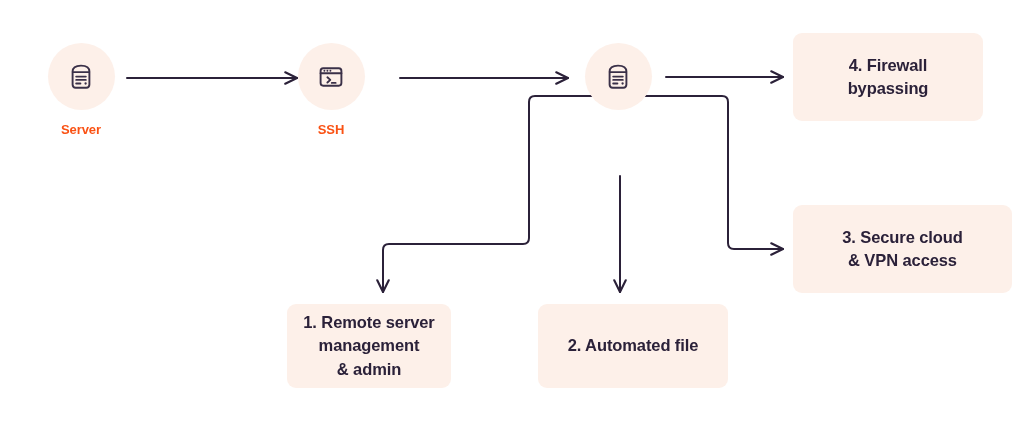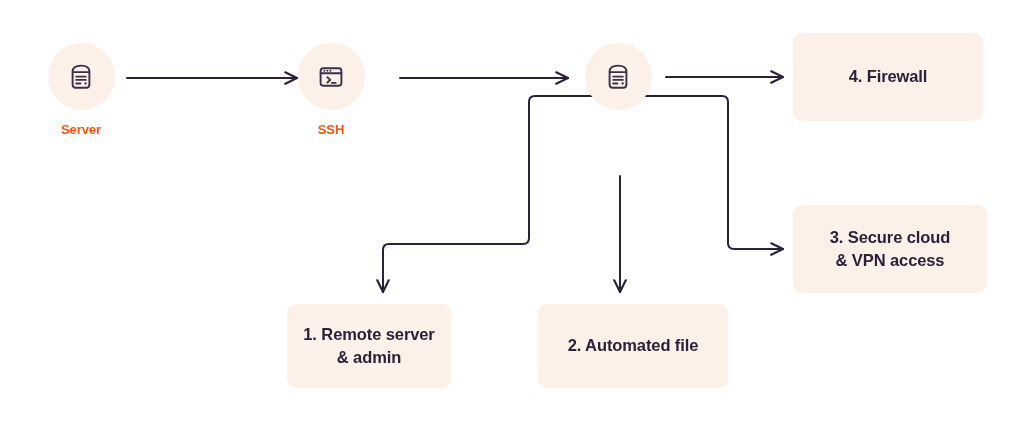--- a/index.html
+++ b/index.html
@@ -151,33 +151,35 @@
           <path d="M12.2 23.5 L16.4 23.5"></path>
         </g>
         <circle cx="21.6" cy="23.5" r="1.15" fill="#3A3048"></circle>
       </svg>
     </div>
   </div>
 
   <div class="outcome" style="left:793px; top:33px; width:190px; height:88px;">
     <div>
       <span>4. Firewall</span>
+      <span>bypassing</span>
     </div>
   </div>
 
-  <div class="outcome" style="left:793px; top:205px; width:194px; height:88px;">
+  <div class="outcome" style="left:793px; top:205px; width:219px; height:88px;">
     <div>
       <span>3. Secure cloud</span>
       <span>&amp; VPN access</span>
     </div>
   </div>
 
   <div class="outcome" style="left:287px; top:304px; width:164px; height:84px;">
     <div>
       <span>1. Remote server</span>
+      <span>management</span>
       <span>&amp; admin</span>
     </div>
   </div>
 
   <div class="outcome" style="left:538px; top:304px; width:190px; height:84px;">
     <div>
       <span>2. Automated file</span>
     </div>
   </div>
 

